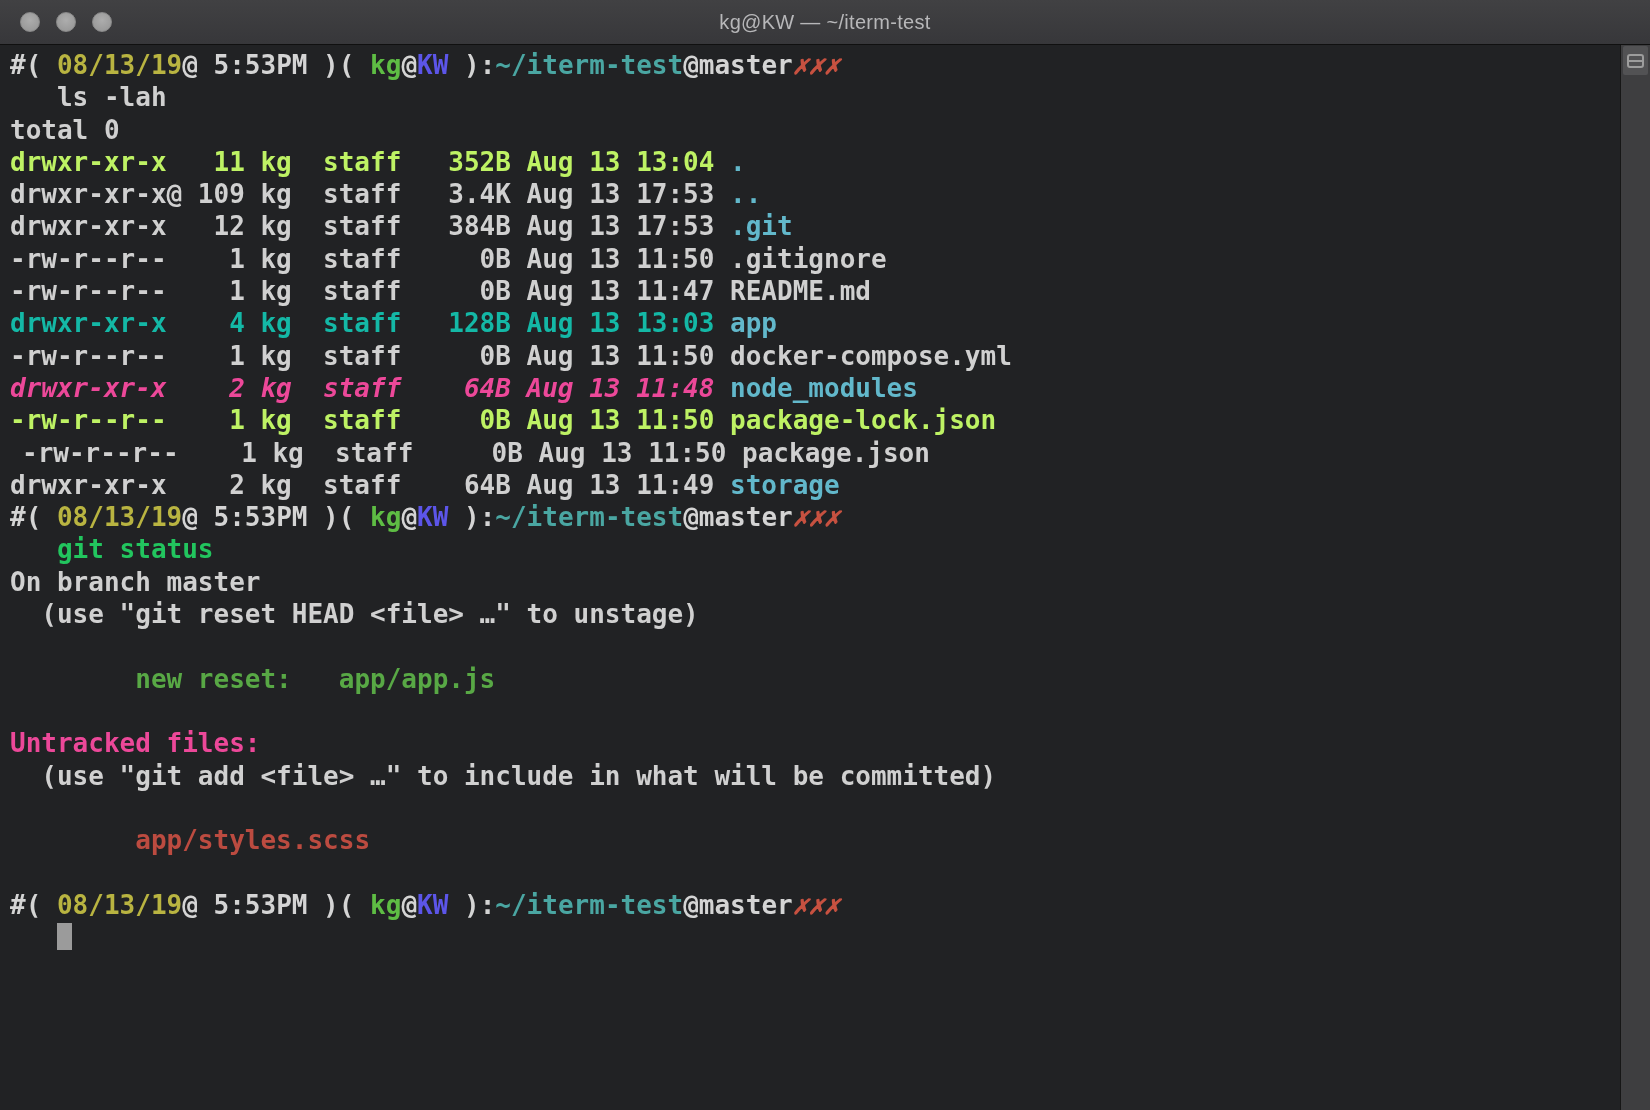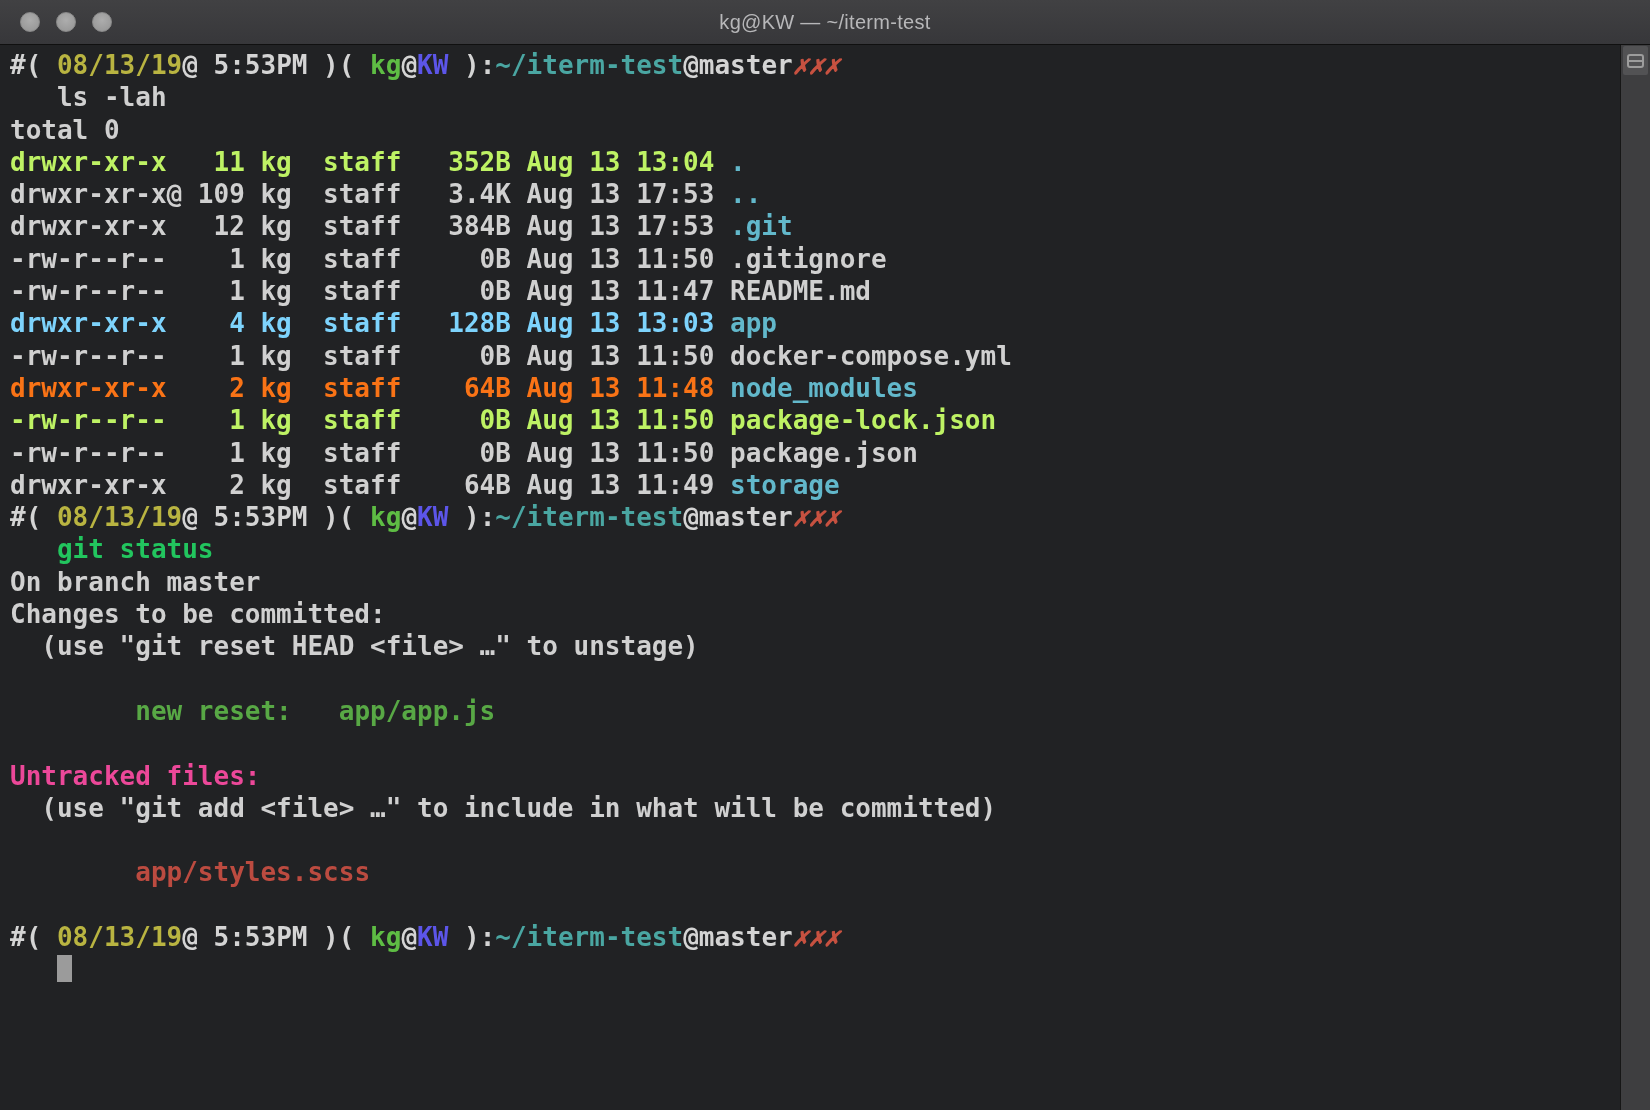--- a/index.html
+++ b/index.html
@@ -45,30 +45,29 @@
   <div class="content">
     <div class="terminal" id="terminal" style="background: rgb(33, 34, 36);">
         <div class="line"><span style="color: rgb(212, 212, 212);">#( </span><span style="color: rgb(185, 180, 65);">08/13/19</span><span style="color: rgb(212, 212, 212);">@ </span><span style="color: rgb(212, 212, 212);">5:53PM</span><span style="color: rgb(212, 212, 212);"> )( </span><span style="color: rgb(94, 189, 68);">kg</span><span style="color: rgb(212, 212, 212);">@</span><span style="color: rgb(92, 85, 232);">KW</span><span style="color: rgb(212, 212, 212);"> ):</span><span style="color: rgb(74, 166, 162);">~/iterm-test</span><span style="color: rgb(212, 212, 212);">@</span><span style="color: rgb(212, 212, 212);">master</span><span style="color: rgb(199, 81, 64); font-style: italic;">✗✗✗</span></div>
         <div class="line"><span style="color: rgb(208, 208, 208);">   ls -lah</span></div>
         <div class="line"><span style="color: rgb(208, 208, 208);">total 0</span></div>
         <div class="line"><span style="color: #bef264;">drwxr-xr-x   11 kg  staff   352B Aug 13 13:04 </span><span style="color: rgb(98, 184, 203);">.</span></div>
         <div class="line"><span style="color: rgb(208, 208, 208);">drwxr-xr-x@ 109 kg  staff   3.4K Aug 13 17:53 </span><span style="color: rgb(98, 184, 203);">..</span></div>
         <div class="line"><span style="color: rgb(208, 208, 208);">drwxr-xr-x   12 kg  staff   384B Aug 13 17:53 </span><span style="color: rgb(98, 184, 203);">.git</span></div>
         <div class="line"><span style="color: rgb(208, 208, 208);">-rw-r--r--    1 kg  staff     0B Aug 13 11:50 .gitignore</span></div>
         <div class="line"><span style="color: rgb(208, 208, 208);">-rw-r--r--    1 kg  staff     0B Aug 13 11:47 README.md</span></div>
-        <div class="line"><span style="color: #7dd3fc;">drwxr-xr-x    4 kg  staff   128B Aug 13 13:03 </span><span style="color: rgb(98, 184, 203);">app</span></div>
+        <div class="line"><span style="color: #14b8a6;">drwxr-xr-x    4 kg  staff   128B Aug 13 13:03 </span><span style="color: rgb(98, 184, 203);">app</span></div>
         <div class="line"><span style="color: rgb(208, 208, 208);">-rw-r--r--    1 kg  staff     0B Aug 13 11:50 docker-compose.yml</span></div>
-        <div class="line"><span style="color: #f97316;">drwxr-xr-x    2 kg  staff    64B Aug 13 11:48 </span><span style="color: rgb(98, 184, 203);">node_modules</span></div>
+        <div class="line"><span style="color: #ec4899; font-style: italic;">drwxr-xr-x    2 kg  staff    64B Aug 13 11:48 </span><span style="color: rgb(98, 184, 203);">node_modules</span></div>
         <div class="line"><span style="color: #bef264;">-rw-r--r--    1 kg  staff     0B Aug 13 11:50 package-lock.json</span></div>
-        <div class="line"><span style="color: rgb(208, 208, 208);">-rw-r--r--    1 kg  staff     0B Aug 13 11:50 package.json</span></div>
+        <div class="line"><span style="color: rgb(208, 208, 208); margin-left: 12px;">-rw-r--r--    1 kg  staff     0B Aug 13 11:50 package.json</span></div>
         <div class="line"><span style="color: rgb(208, 208, 208);">drwxr-xr-x    2 kg  staff    64B Aug 13 11:49 </span><span style="color: rgb(98, 184, 203);">storage</span></div>
         <div class="line"><span style="color: rgb(212, 212, 212);">#( </span><span style="color: rgb(185, 180, 65);">08/13/19</span><span style="color: rgb(212, 212, 212);">@ </span><span style="color: rgb(212, 212, 212);">5:53PM</span><span style="color: rgb(212, 212, 212);"> )( </span><span style="color: rgb(94, 189, 68);">kg</span><span style="color: rgb(212, 212, 212);">@</span><span style="color: rgb(92, 85, 232);">KW</span><span style="color: rgb(212, 212, 212);"> ):</span><span style="color: rgb(74, 166, 162);">~/iterm-test</span><span style="color: rgb(212, 212, 212);">@</span><span style="color: rgb(212, 212, 212);">master</span><span style="color: rgb(199, 81, 64); font-style: italic;">✗✗✗</span></div>
         <div class="line"><span style="color: #22c55e;">   git status</span></div>
         <div class="line"><span style="color: rgb(208, 208, 208);">On branch master</span></div>
-        <div class="line"><span style="color: rgb(208, 208, 208);">Changes to be committed:</span></div>
         <div class="line"><span style="color: rgb(208, 208, 208);">  (use "git reset HEAD &lt;file&gt; …" to unstage)</span></div>
         <div class="line">&nbsp;</div>
         <div class="line"><span style="color: rgb(208, 208, 208);">        </span><span style="color: rgb(88, 168, 69);">new reset:   app/app.js</span></div>
         <div class="line">&nbsp;</div>
         <div class="line"><span style="color: #ec4899;">Untracked files:</span></div>
         <div class="line"><span style="color: rgb(208, 208, 208);">  (use "git add &lt;file&gt; …" to include in what will be committed)</span></div>
         <div class="line">&nbsp;</div>
         <div class="line"><span style="color: rgb(208, 208, 208);">        </span><span style="color: rgb(188, 75, 64);">app/styles.scss</span></div>
         <div class="line">&nbsp;</div>
         <div class="line"><span style="color: rgb(212, 212, 212);">#( </span><span style="color: rgb(185, 180, 65);">08/13/19</span><span style="color: rgb(212, 212, 212);">@ </span><span style="color: rgb(212, 212, 212);">5:53PM</span><span style="color: rgb(212, 212, 212);"> )( </span><span style="color: rgb(94, 189, 68);">kg</span><span style="color: rgb(212, 212, 212);">@</span><span style="color: rgb(92, 85, 232);">KW</span><span style="color: rgb(212, 212, 212);"> ):</span><span style="color: rgb(74, 166, 162);">~/iterm-test</span><span style="color: rgb(212, 212, 212);">@</span><span style="color: rgb(212, 212, 212);">master</span><span style="color: rgb(199, 81, 64); font-style: italic;">✗✗✗</span></div>

